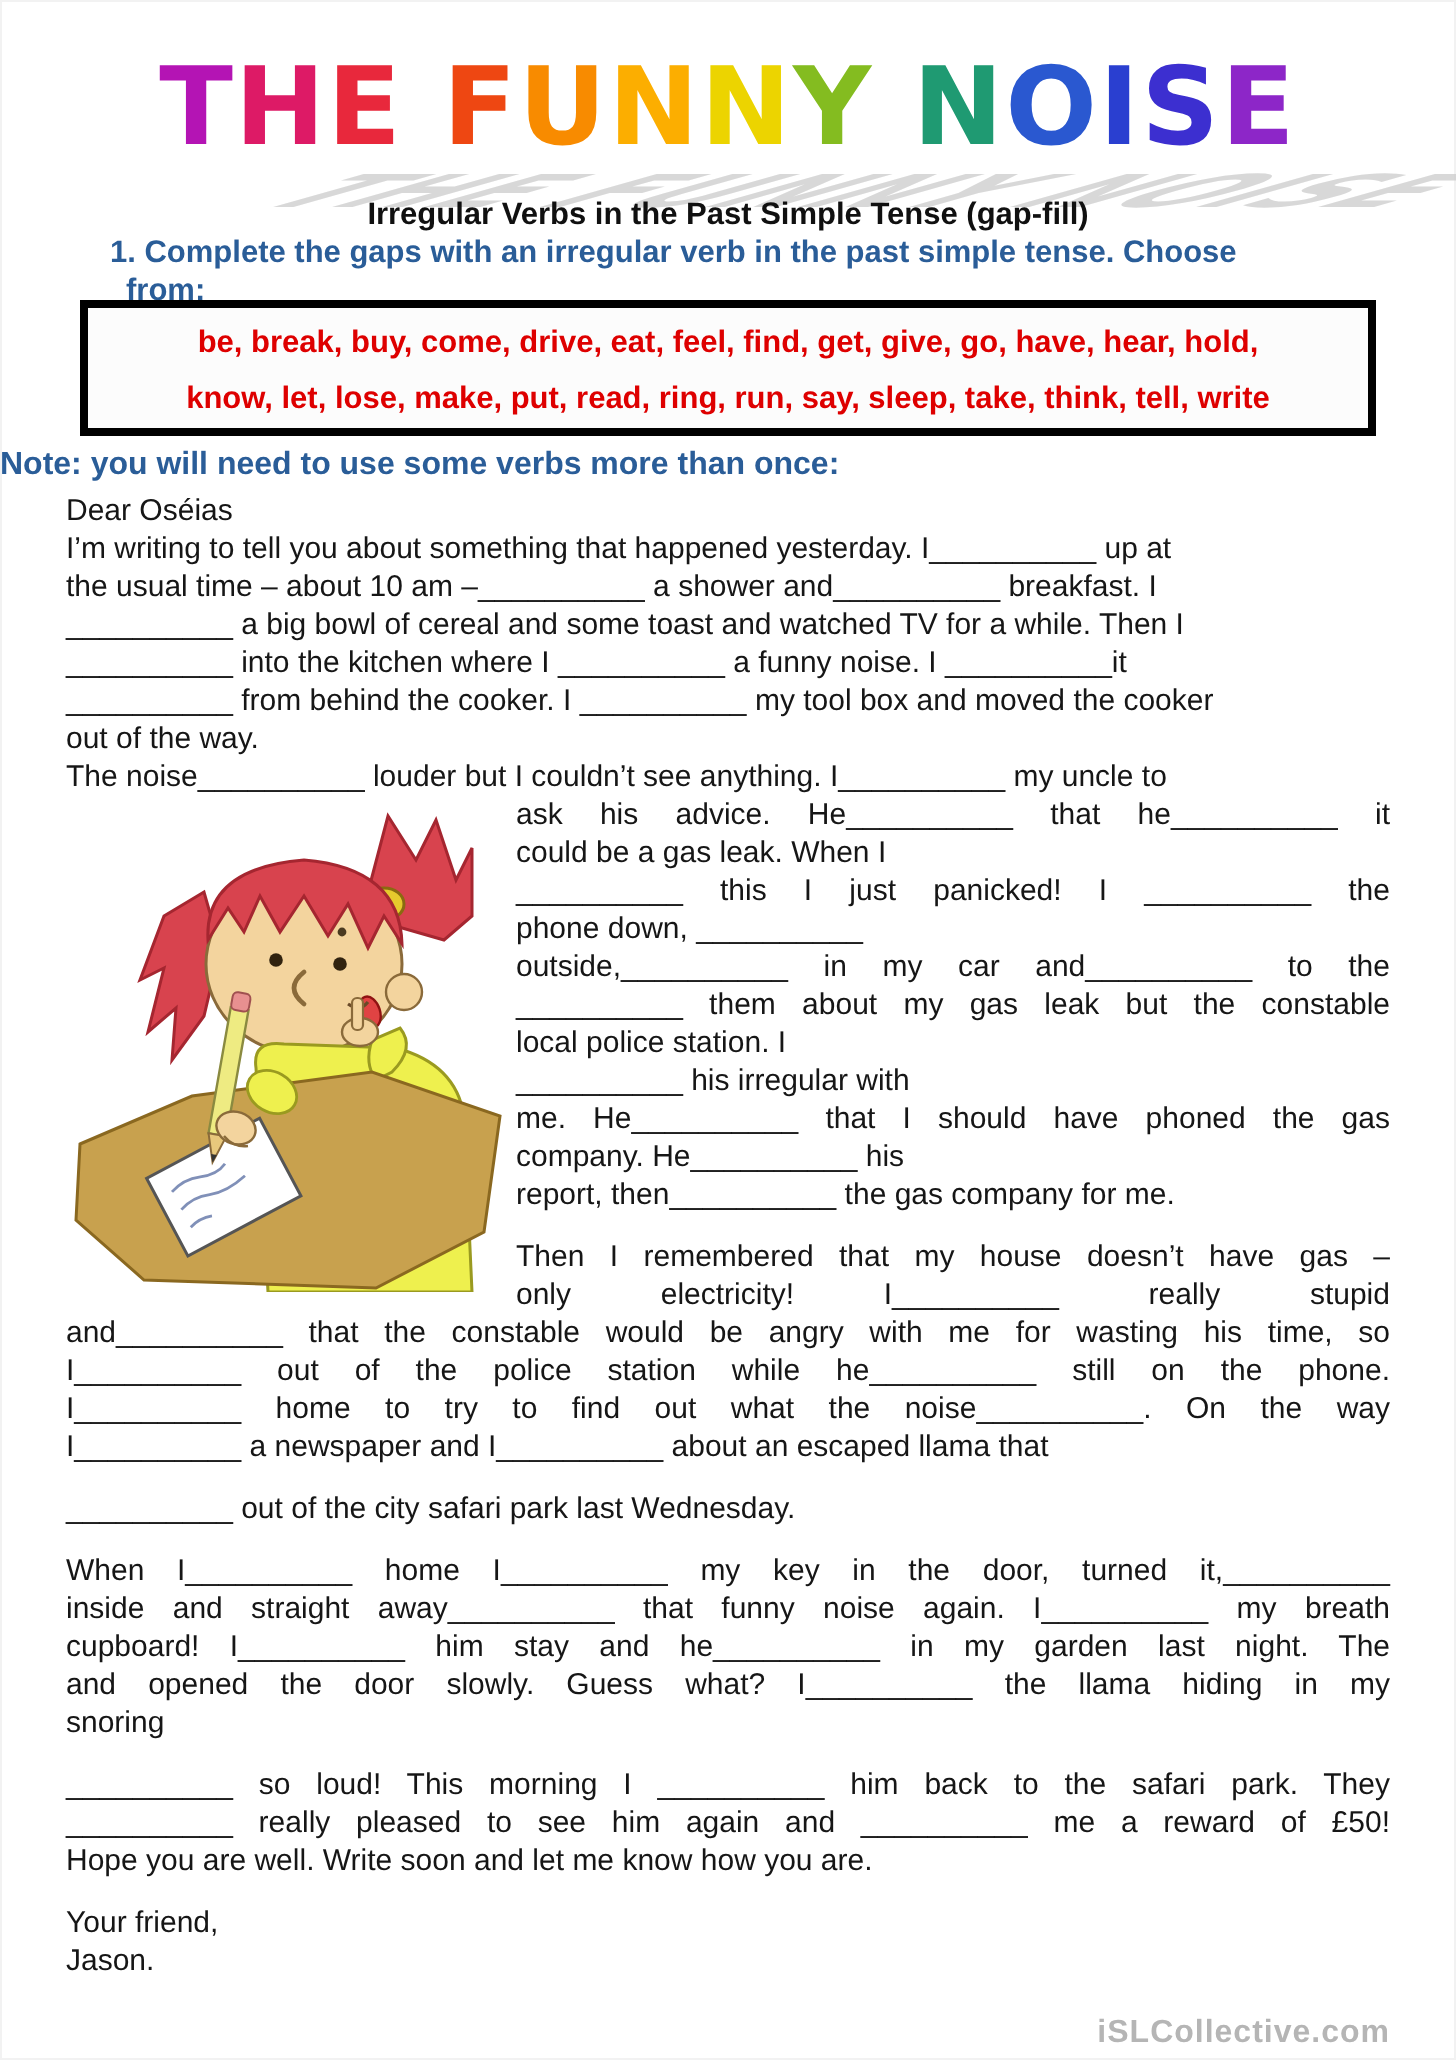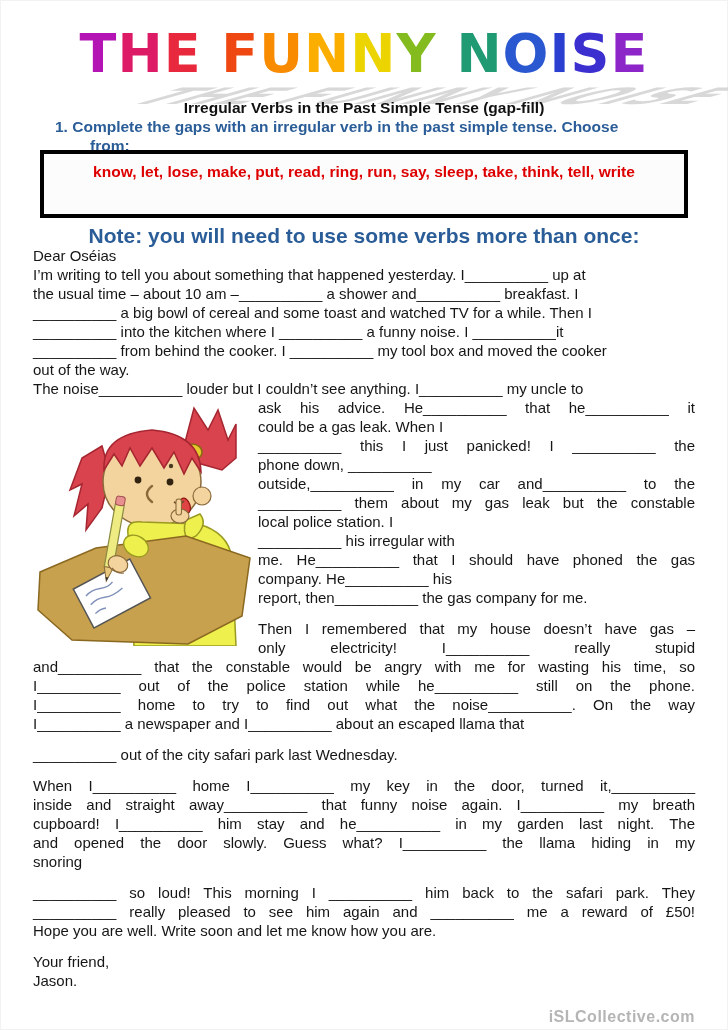--- a/index.html
+++ b/index.html
@@ -22,30 +22,30 @@
   #title-main{position:absolute; left:0; right:0; top:0; z-index:1;}
   
   .subtitle{
     position:absolute; top:99px; left:0; right:0; text-align:center;
     font-weight:bold; font-size:15.5px; color:#101010;
   }
   .instruction{
     position:absolute; top:117px; left:55px; right:30px;
     color:var(--heading-blue); font-weight:bold; font-size:15.5px; line-height:19px;
   }
-  .instruction .l2{margin-left:35px;}
+  .instruction .l2{margin-left:8px;}
   .verb-box{
     position:absolute; top:150px; left:40px; right:40px; height:56px;
     border:4px solid var(--box-border); background:#fcfcfc;
     text-align:center; color:var(--verb-red); font-weight:bold; font-size:15.5px;
     line-height:28px; padding:4px 2px 0 2px;
   }
   .note{
-    position:absolute; top:224px; left:0; right:0; text-align:center;
-    color:var(--heading-blue); font-weight:bold; font-size:21px;
+    position:absolute; top:224px; left:0; right:0; text-align:left;
+    color:var(--heading-blue); font-weight:bold; font-size:16px;
   }
   
   .letter-body{
     position:absolute; top:246px; left:33px; right:33px;
     font-size:15px; color:var(--text); line-height:19px;
   }
   .line{height:19px; overflow:visible;}
   .line.blank{height:12px;}
   .line.wrap{margin-left:225px;}
   .line.just{text-align:justify; text-align-last:justify;}
@@ -68,20 +68,21 @@
   </div>
 
   <div class="subtitle">Irregular Verbs in the Past Simple Tense (gap-fill)</div>
 
   <div class="instruction">
     <div class="l1">1. Complete the gaps with an irregular verb in the past simple tense. Choose</div>
     <div class="l2">from:</div>
   </div>
 
   <div class="verb-box">
+    <div>be, break, buy, come, drive, eat, feel, find, get, give, go, have, hear, hold,</div>
     <div>know, let, lose, make, put, read, ring, run, say, sleep, take, think, tell, write</div>
   </div>
 
   <div class="note">Note: you will need to use some verbs more than once:</div>
 
   <div class="letter-body" id="letter-body">
       <div class="line">Dear Oséias</div>
       <div class="line">I’m writing to tell you about something that happened yesterday. I__________ up at</div>
       <div class="line">the usual time – about 10 am –__________ a shower and__________ breakfast. I</div>
       <div class="line">__________ a big bowl of cereal and some toast and watched TV for a while. Then I</div>

